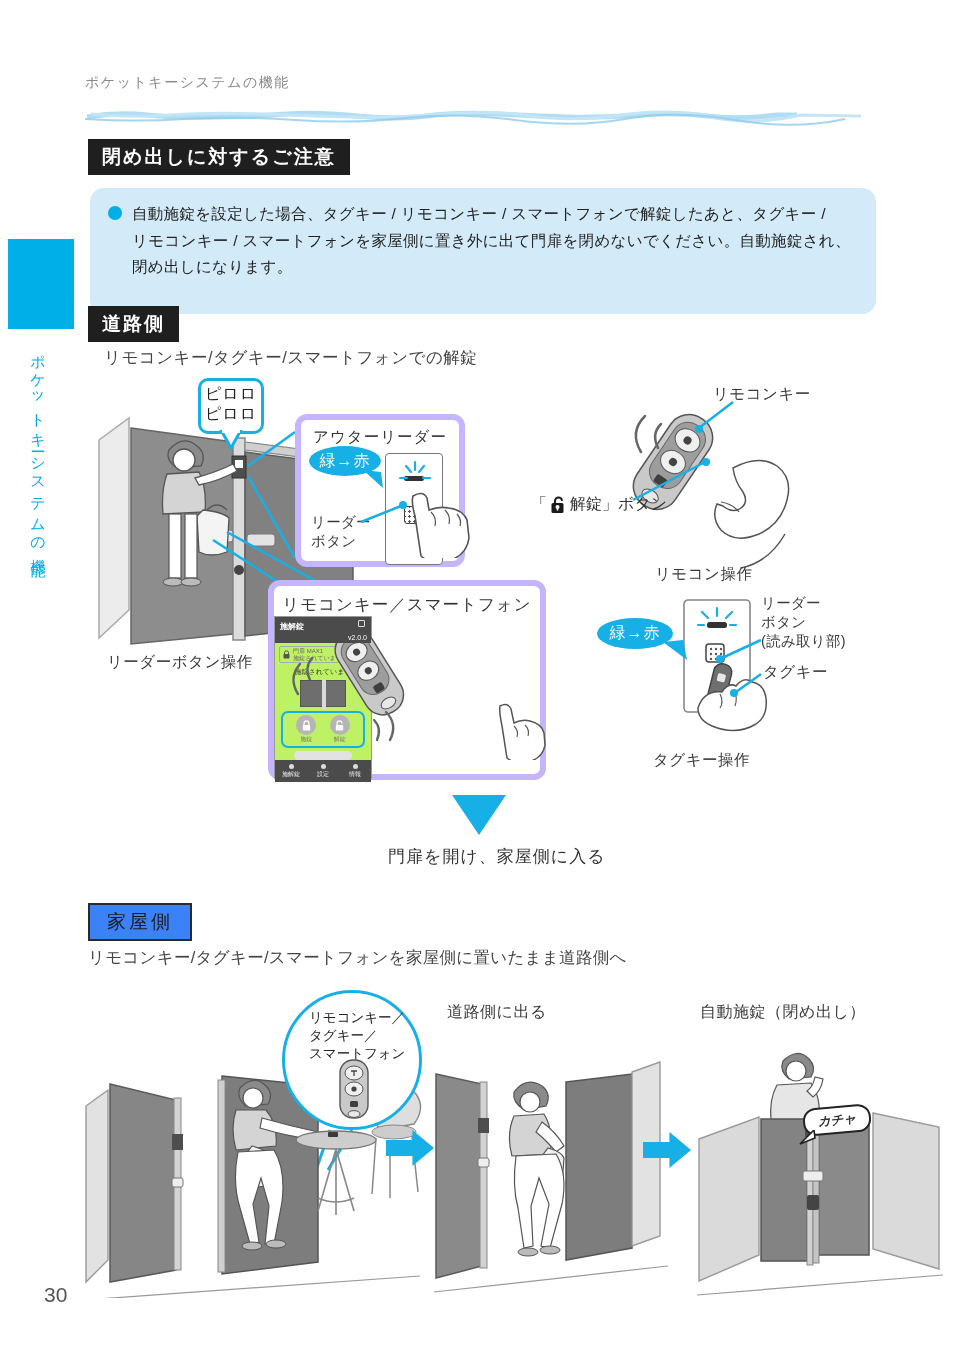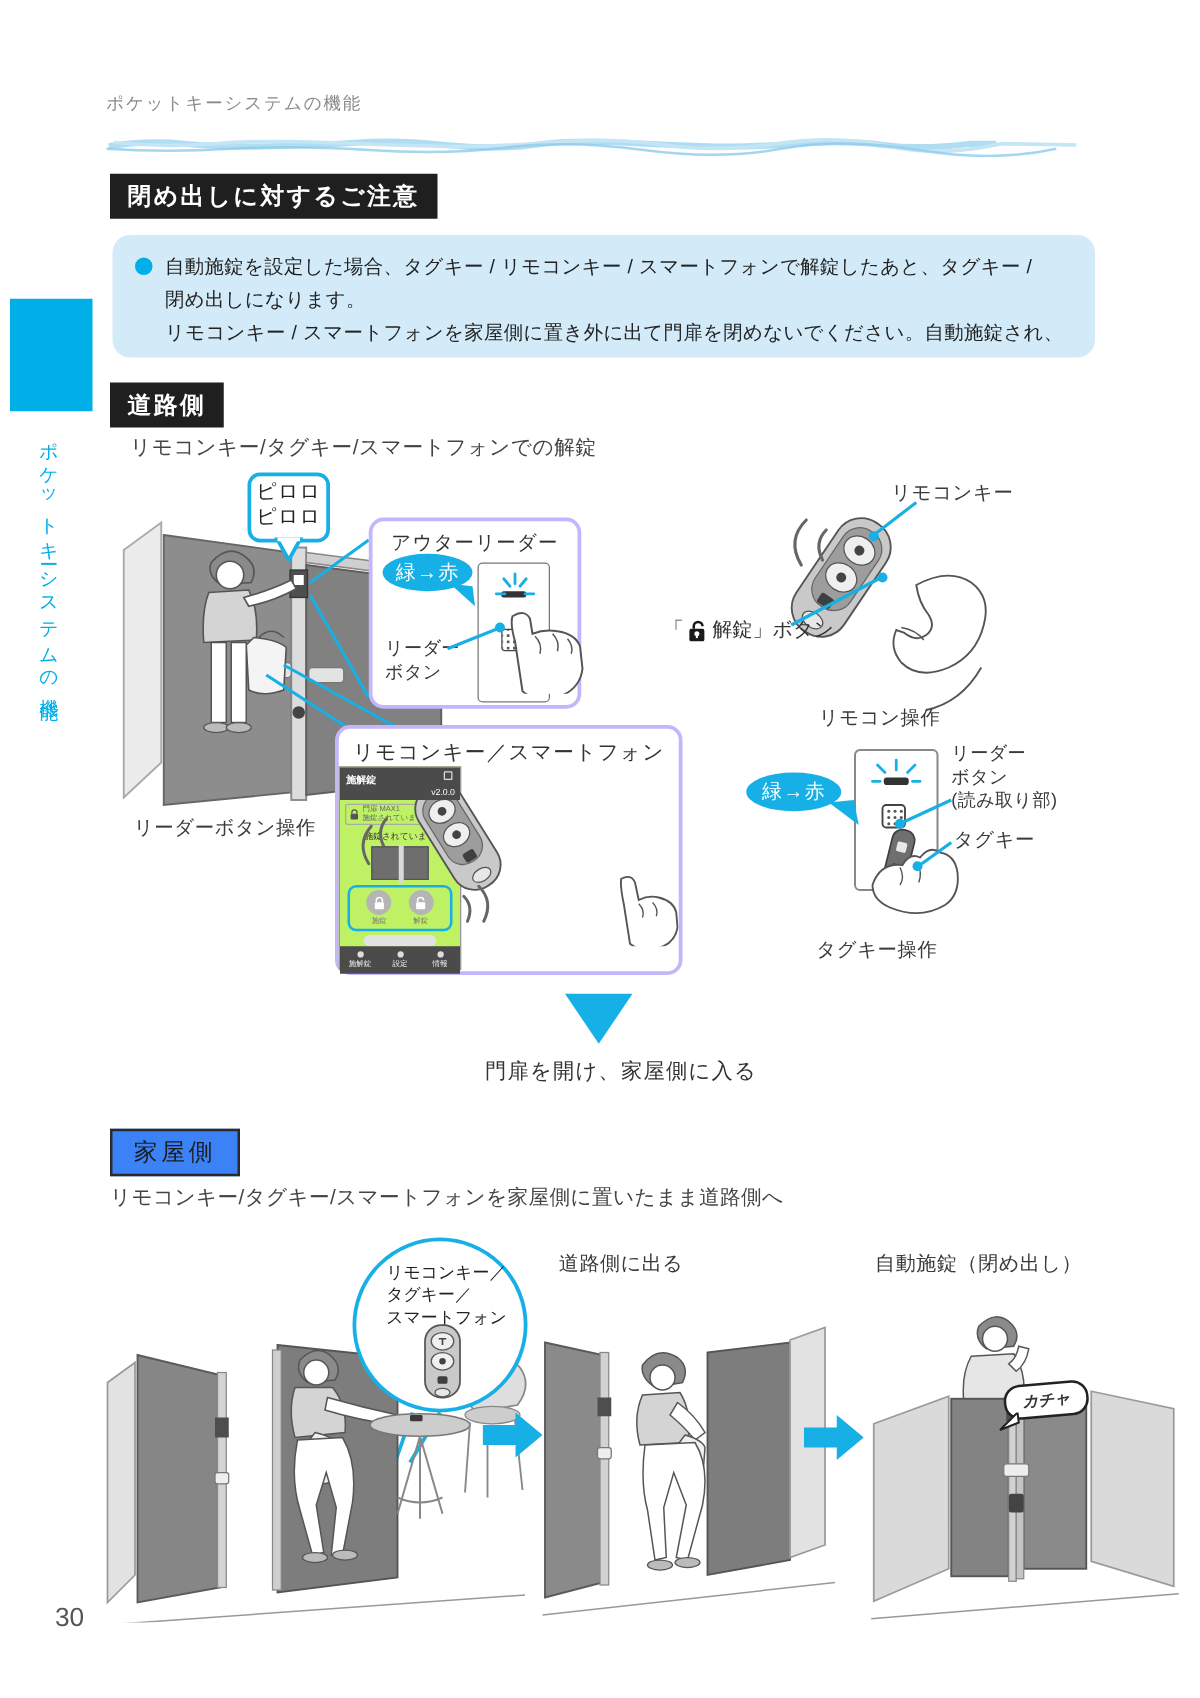--- a/index.html
+++ b/index.html
@@ -6,34 +6,34 @@
   html,body { background:#ffffff; }
   body { font-family:"Liberation Sans","DejaVu Sans",sans-serif; color:#333; }
   .page { position:relative; width:960px; height:1358px; background:#fff; overflow:hidden; }
   .abs { position:absolute; }
 
   .doc-header { left:85px; top:74px; font-size:14px; color:#8a8a8a; letter-spacing:1.5px; }
   .divider { left:85px; top:106px; width:792px; height:20px; }
 
   .black-bar { background:#1f1f1f; color:#fff; font-weight:bold; font-size:19px; letter-spacing:2px; padding:5px 14px; }
   .notice-title { left:88px; top:139px; }
-  .note-box { left:90px; top:188px; width:786px; height:98px; background:#d3ebf8; border-radius:14px; padding:13px 20px 0 18px; }
+  .note-box { left:90px; top:188px; width:786px; height:126px; background:#d3ebf8; border-radius:14px; padding:13px 20px 0 18px; }
   .note-line { position:relative; padding-left:24px; font-size:15.5px; line-height:1.72; color:#222; letter-spacing:0.3px; }
   .note-bullet { position:absolute; left:0; top:5px; width:14px; height:14px; border-radius:50%; background:#00aee8; }
 
   .side-square { left:8px; top:239px; width:66px; height:90px; background:#00aee8; }
   .side-vertical { left:28px; top:343px; writing-mode:vertical-rl; text-orientation:upright; font-size:15px; color:#00aee8; letter-spacing:3px; }
 
   .road-title { left:88px; top:306px; }
   .road-sub { left:104px; top:347px; font-size:16.5px; color:#444; letter-spacing:0.5px; }
 
   .road-wrap { left:85px; top:372px; width:790px; height:418px; }
   .road-wrap > * { position:absolute; }
 
-  .callout { border:3px solid #c4b5fd; border-radius:12px; background:#fff; }
+  .callout { border:6px solid #c4b5fd; border-radius:12px; background:#fff; }
   .co-title { text-align:center; font-size:15.5px; color:#333; letter-spacing:1px; }
 
   .bubble { border:3px solid #17b0e6; border-radius:10px; background:#fff; text-align:center; font-size:16px; line-height:1.25; color:#222; padding-top:3px; letter-spacing:1px; }
 
   .grn-red { background:#17b0e6; color:#fff; font-weight:normal; font-size:16px; border-radius:50%; display:flex; align-items:center; justify-content:center; letter-spacing:1px; }
 
   .lbl { font-size:15.5px; color:#3a3a3a; letter-spacing:0.5px; }
   .lbl-sm { font-size:14.5px; color:#3a3a3a; line-height:1.3; letter-spacing:0.3px; }
 
   .device { border:1.5px solid #777; border-radius:4px; background:#fff; }
@@ -92,22 +92,22 @@
     <path d="M6,8 q40,4 80,1 t90,-1 t90,3 t90,-3 t90,2 t90,-1 t90,2 t90,-2 l60,1" fill="none" stroke="#c4e5f6" stroke-width="3"></path>
     <path d="M0,13 q50,3 100,0 t110,1 t110,-2 t110,2 t110,-1 t110,1 t110,-1" fill="none" stroke="#8fccec" stroke-width="2" opacity="0.8"></path>
   </svg>
 
   <div class="abs black-bar notice-title">閉め出しに対するご注意</div>
   <div class="abs note-box">
     <div class="note-line">
       <span class="note-bullet"></span>
       <span>自動施錠を設定した場合、タグキー / リモコンキー / スマートフォンで解錠したあと、タグキー /</span>
     </div>
+    <div class="note-line">リモコンキー / スマートフォンを家屋側に置き外に出て門扉を閉めないでください。自動施錠され、</div>
     <div class="note-line">閉め出しになります。</div>
-    <div class="note-line">リモコンキー / スマートフォンを家屋側に置き外に出て門扉を閉めないでください。自動施錠され、</div>
   </div>
 
   <div class="abs side-square"></div>
   <div class="abs side-vertical">ポケットキーシステムの機能</div>
 
   <div class="abs black-bar road-title">道路側</div>
   <div class="abs road-sub">リモコンキー/タグキー/スマートフォンでの解錠</div>
 
   <div class="abs road-wrap">
 

